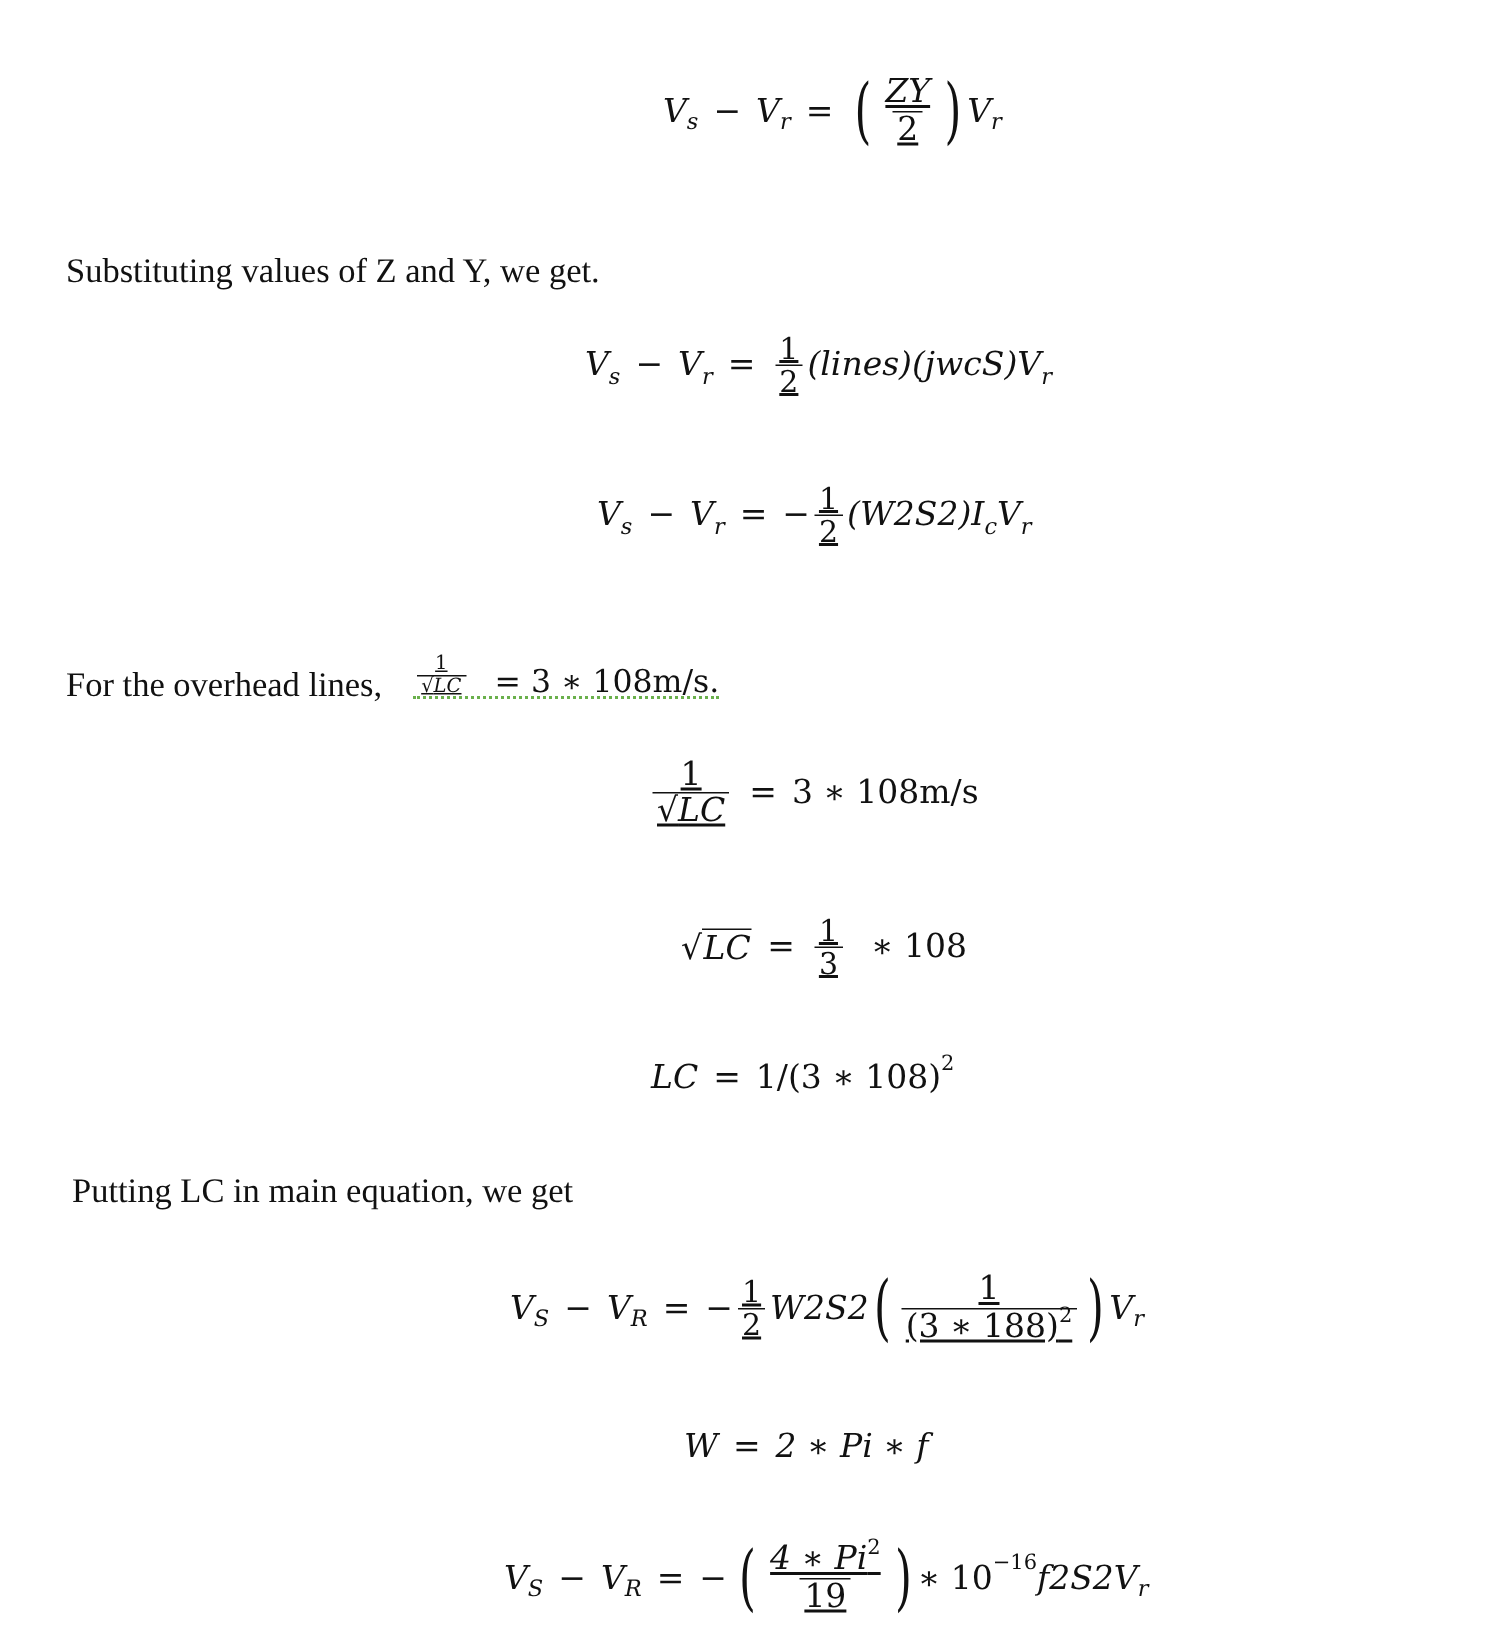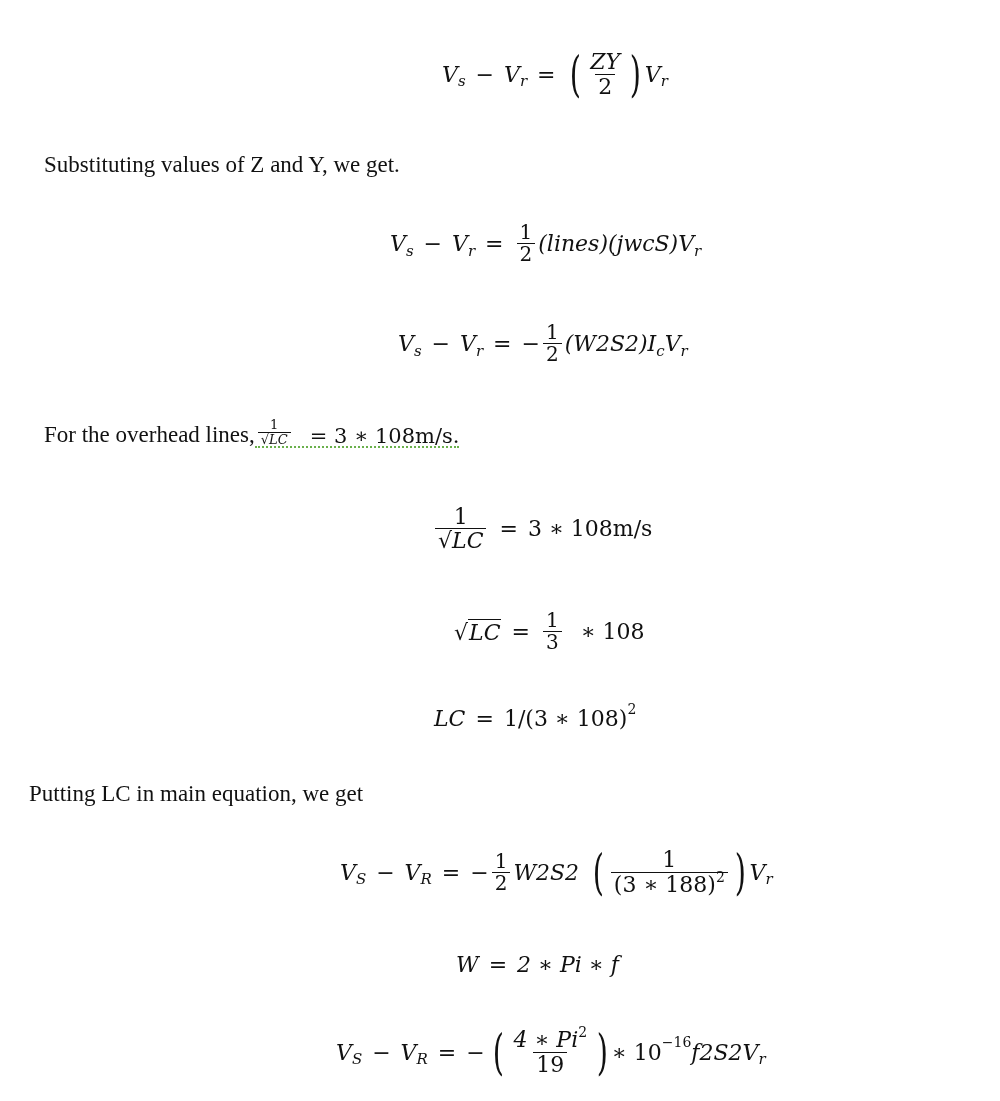--- a/index.html
+++ b/index.html
@@ -3,21 +3,21 @@
 <meta charset="utf-8">
 <style>
   html, body { margin:0; padding:0; background:#ffffff; }
   body { width:1000px; height:1101px; position:relative; overflow:hidden; color:#111; }
   .txt { position:absolute; font-family:"Liberation Serif", serif; font-size:23px; color:#111; white-space:nowrap; }
   .eq { position:absolute; font-family:"DejaVu Serif", "Liberation Serif", serif; font-size:22px; color:#111; white-space:nowrap; display:flex; align-items:center; }
   .i { font-style:italic; }
   .sub { font-size:15px; position:relative; top:7px; font-style:italic; }
   .sup { font-size:14px; position:relative; top:-10px; }
   .op { margin:0 10px; }
-  .frac { display:inline-flex; flex-direction:column; align-items:center; vertical-align:middle; margin:0 3px; }
+  .frac { display:inline-flex; flex-direction:column; align-items:center; vertical-align:middle; margin:0 3px;text-decoration:underline; }
   .frac .num { padding:0 3px; line-height:1.05; }
   .frac .den { padding:0 3px; line-height:1.05; border-top:1.6px solid #111; }
   .frac.small { font-size:20px; }
   .paren { font-size:48px; font-weight:200; line-height:1; transform:scaleX(0.6); display:inline-block; }
   .sqrt { display:inline-flex; align-items:flex-end; }
   .sqrt .rad { border-top:1.5px solid #111; padding:0 1px; }
   .squig { border-bottom:2px dotted #6ab04c; }
 </style>
 </head>
 <body>
@@ -32,21 +32,21 @@
   <span class="paren">(</span>
   <span class="frac">
       <span class="num i">ZY</span>
       <span class="den">2</span>
     </span>
   <span class="paren">)</span>
   <span class="i">V</span>
     <span class="sub">r</span>
 </div>
 
-<div class="txt" style="left:44px; top:152px;text-align:center;">Substituting values of Z and Y, we get.</div>
+<div class="txt" style="left:44px; top:168px;text-align:center;">Substituting values of Z and Y, we get.</div>
 
 <div class="eq" style="left:390px; top:222px;">
   <span class="i">V</span>
     <span class="sub">s</span>
   <span class="op">−</span>
   <span class="i">V</span>
     <span class="sub">r</span>
   <span class="op">=</span>
   <span class="frac small">
       <span class="num">1</span>
@@ -70,21 +70,21 @@
       <span class="num">1</span>
       <span class="den">2</span>
     </span>
   <span class="i">(W2S2)</span>
   <span class="i">I</span>
     <span class="sub">c</span>
   <span class="i">V</span>
     <span class="sub">r</span>
 </div>
 
-<div class="txt" style="left:44px; top:418px; display:flex; align-items:flex-start;">
+<div class="txt" style="left:44px; top:436px; display:flex; align-items:flex-end;gap:20px;">
   <span style="position:relative; top:4px;">For the overhead lines,</span>
   <span class="squig" style="display:inline-flex; align-items:center; font-family:'DejaVu Serif', serif; font-size:21px;">
     <span class="frac" style="font-size:13px;">
         <span class="num">1</span>
         <span class="den i"><span>√</span><span>LC</span></span>
       </span>
     <span style="margin-left:16px; position:relative; top:4px;">= 3 ∗ 108m/s.</span>
   </span>
 </div>
 
@@ -110,35 +110,35 @@
   <span style="margin-left:16px;">∗ 108</span>
 </div>
 
 <div class="eq" style="left:434px; top:706px;">
   <span class="i">LC</span>
   <span class="op">=</span>
   <span>1/(3 ∗ 108)</span>
     <span class="sup">2</span>
 </div>
 
-<div class="txt" style="left:29px; top:781px;text-align:center;">Putting LC in main equation,  we get</div>
+<div class="txt" style="left:48px; top:781px;text-align:center;">Putting LC in main equation,  we get</div>
 
 <div class="eq" style="left:340px; top:848px;">
   <span class="i">V</span>
     <span class="sub">S</span>
   <span class="op">−</span>
   <span class="i">V</span>
     <span class="sub">R</span>
   <span class="op">=</span>
   <span>−</span>
   <span class="frac small">
       <span class="num">1</span>
       <span class="den">2</span>
     </span>
-  <span class="i" style="margin-right:10px;">W2S2</span>
+  <span class="i" style="">W2S2</span>
   <span class="paren">(</span>
   <span class="frac">
       <span class="num">1</span>
       <span class="den"><span>(3 ∗ 188)</span><span class="sup">2</span></span>
     </span>
   <span class="paren">)</span>
   <span class="i">V</span>
     <span class="sub">r</span>
 </div>
 

